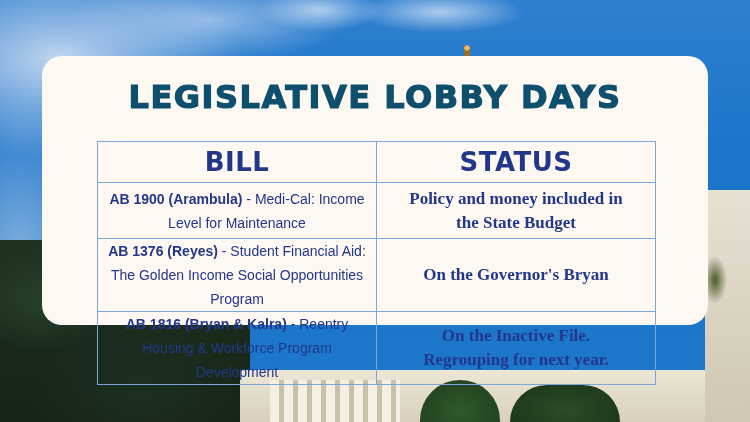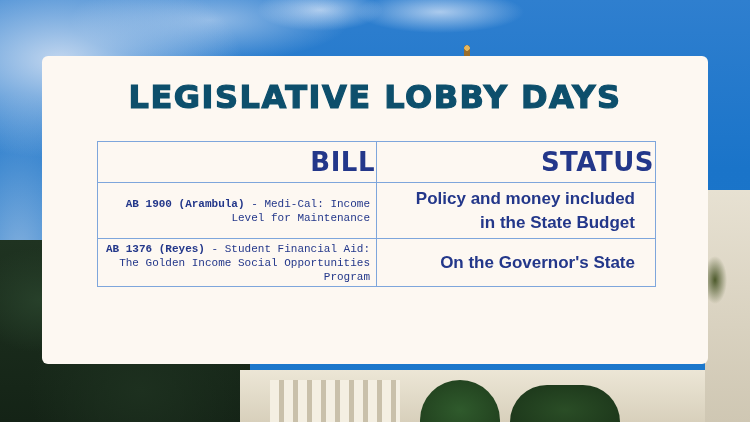--- a/index.html
+++ b/index.html
@@ -52,57 +52,57 @@
       position: absolute; left: 700px; top: 250px; width: 30px; height: 60px;
       background: radial-gradient(ellipse 15px 30px at 15px 30px, #4d5a2c, rgba(77,90,44,0) 80%);
     }
     .spire {
       position: absolute; left: 464px; top: 45px; width: 6px; height: 12px;
       background: radial-gradient(circle at 3px 3px, #e8b659 2.5px, #9a6d2b 3px);
       border-radius: 3px 3px 0 0;
     }
 
     .card {
-      position: absolute; left: 42px; top: 56px; width: 666px; height: 308px;
-      background: #fdf8f2; border-radius: 6px;
+      position: absolute; left: 42px; top: 56px; width: 666px; height: 269px;
+      background: #fdf8f2; border-radius: 20px;
     }
     .title {
       position: absolute; left: 0; right: 0; top: 22px;
       text-align: center;
       font-family: "DejaVu Sans", sans-serif;
       font-weight: bold; font-size: 32px; letter-spacing: 1.5px;
       color: #0d4f6c;
       -webkit-text-stroke: 1.2px #0d4f6c;
     }
     table.bills {
       position: absolute; left: 55px; top: 85px;
       width: 558px; border-collapse: collapse;
       table-layout: fixed;
     }
     table.bills th, table.bills td {
       border: 1.5px solid #7ea6dc;
-      text-align: right; vertical-align: middle;
+      text-align: center; vertical-align: middle;
       color: #23378a;
     }
     table.bills th {
       height: 38px; font-size: 26px; font-weight: bold;
       font-family: "DejaVu Sans", sans-serif;
       letter-spacing: 0.5px;
     }
     .col-bill { width: 279px; }
     .col-status { width: 279px; }
     td.bill-cell {
-      font-size: 11px; line-height: 14px;
-      font-family: Liberation Mono, monospace;
+      font-size: 14px; line-height: 24px;
+      font-family: Liberation Sans, sans-serif;
       padding: 0 6px;
     }
     td.bill-cell b { font-weight: bold; }
     td.status-cell {
       font-size: 17px; font-weight: bold; line-height: 24px;
-      font-family: Liberation Sans, sans-serif;
+      font-family: Liberation Serif, serif;
       padding: 0 20px;
       margin-top: 48px;
     }
     tr.r1 td { height: 55px; }
     tr.r2 td { height: 47px; }
     tr.r3 td { height: 55px; }
   </style>
 </head>
 <body>
 
@@ -136,17 +136,23 @@
       <tr class="r1">
         <td class="bill-cell">
           <b>AB 1900 (Arambula)</b><span> - Medi-Cal: Income Level for Maintenance</span>
         </td>
         <td class="status-cell">Policy and money included in the State Budget</td>
       </tr>
       <tr class="r2">
         <td class="bill-cell">
           <b>AB 1376 (Reyes)</b><span> - Student Financial Aid: The Golden Income Social Opportunities Program</span>
         </td>
-        <td class="status-cell">On the Governor's State</td>
+        <td class="status-cell">On the Governor's Bryan</td>
+      </tr>
+      <tr class="r3">
+        <td class="bill-cell">
+          <b>AB 1816 (Bryan &amp; Kalra)</b><span> - Reentry Housing &amp; Workforce Program Development</span>
+        </td>
+        <td class="status-cell">On the Inactive File. Regrouping for next year.</td>
       </tr>
     </tbody>
   </table>
 </div>
 
 </body></html>

